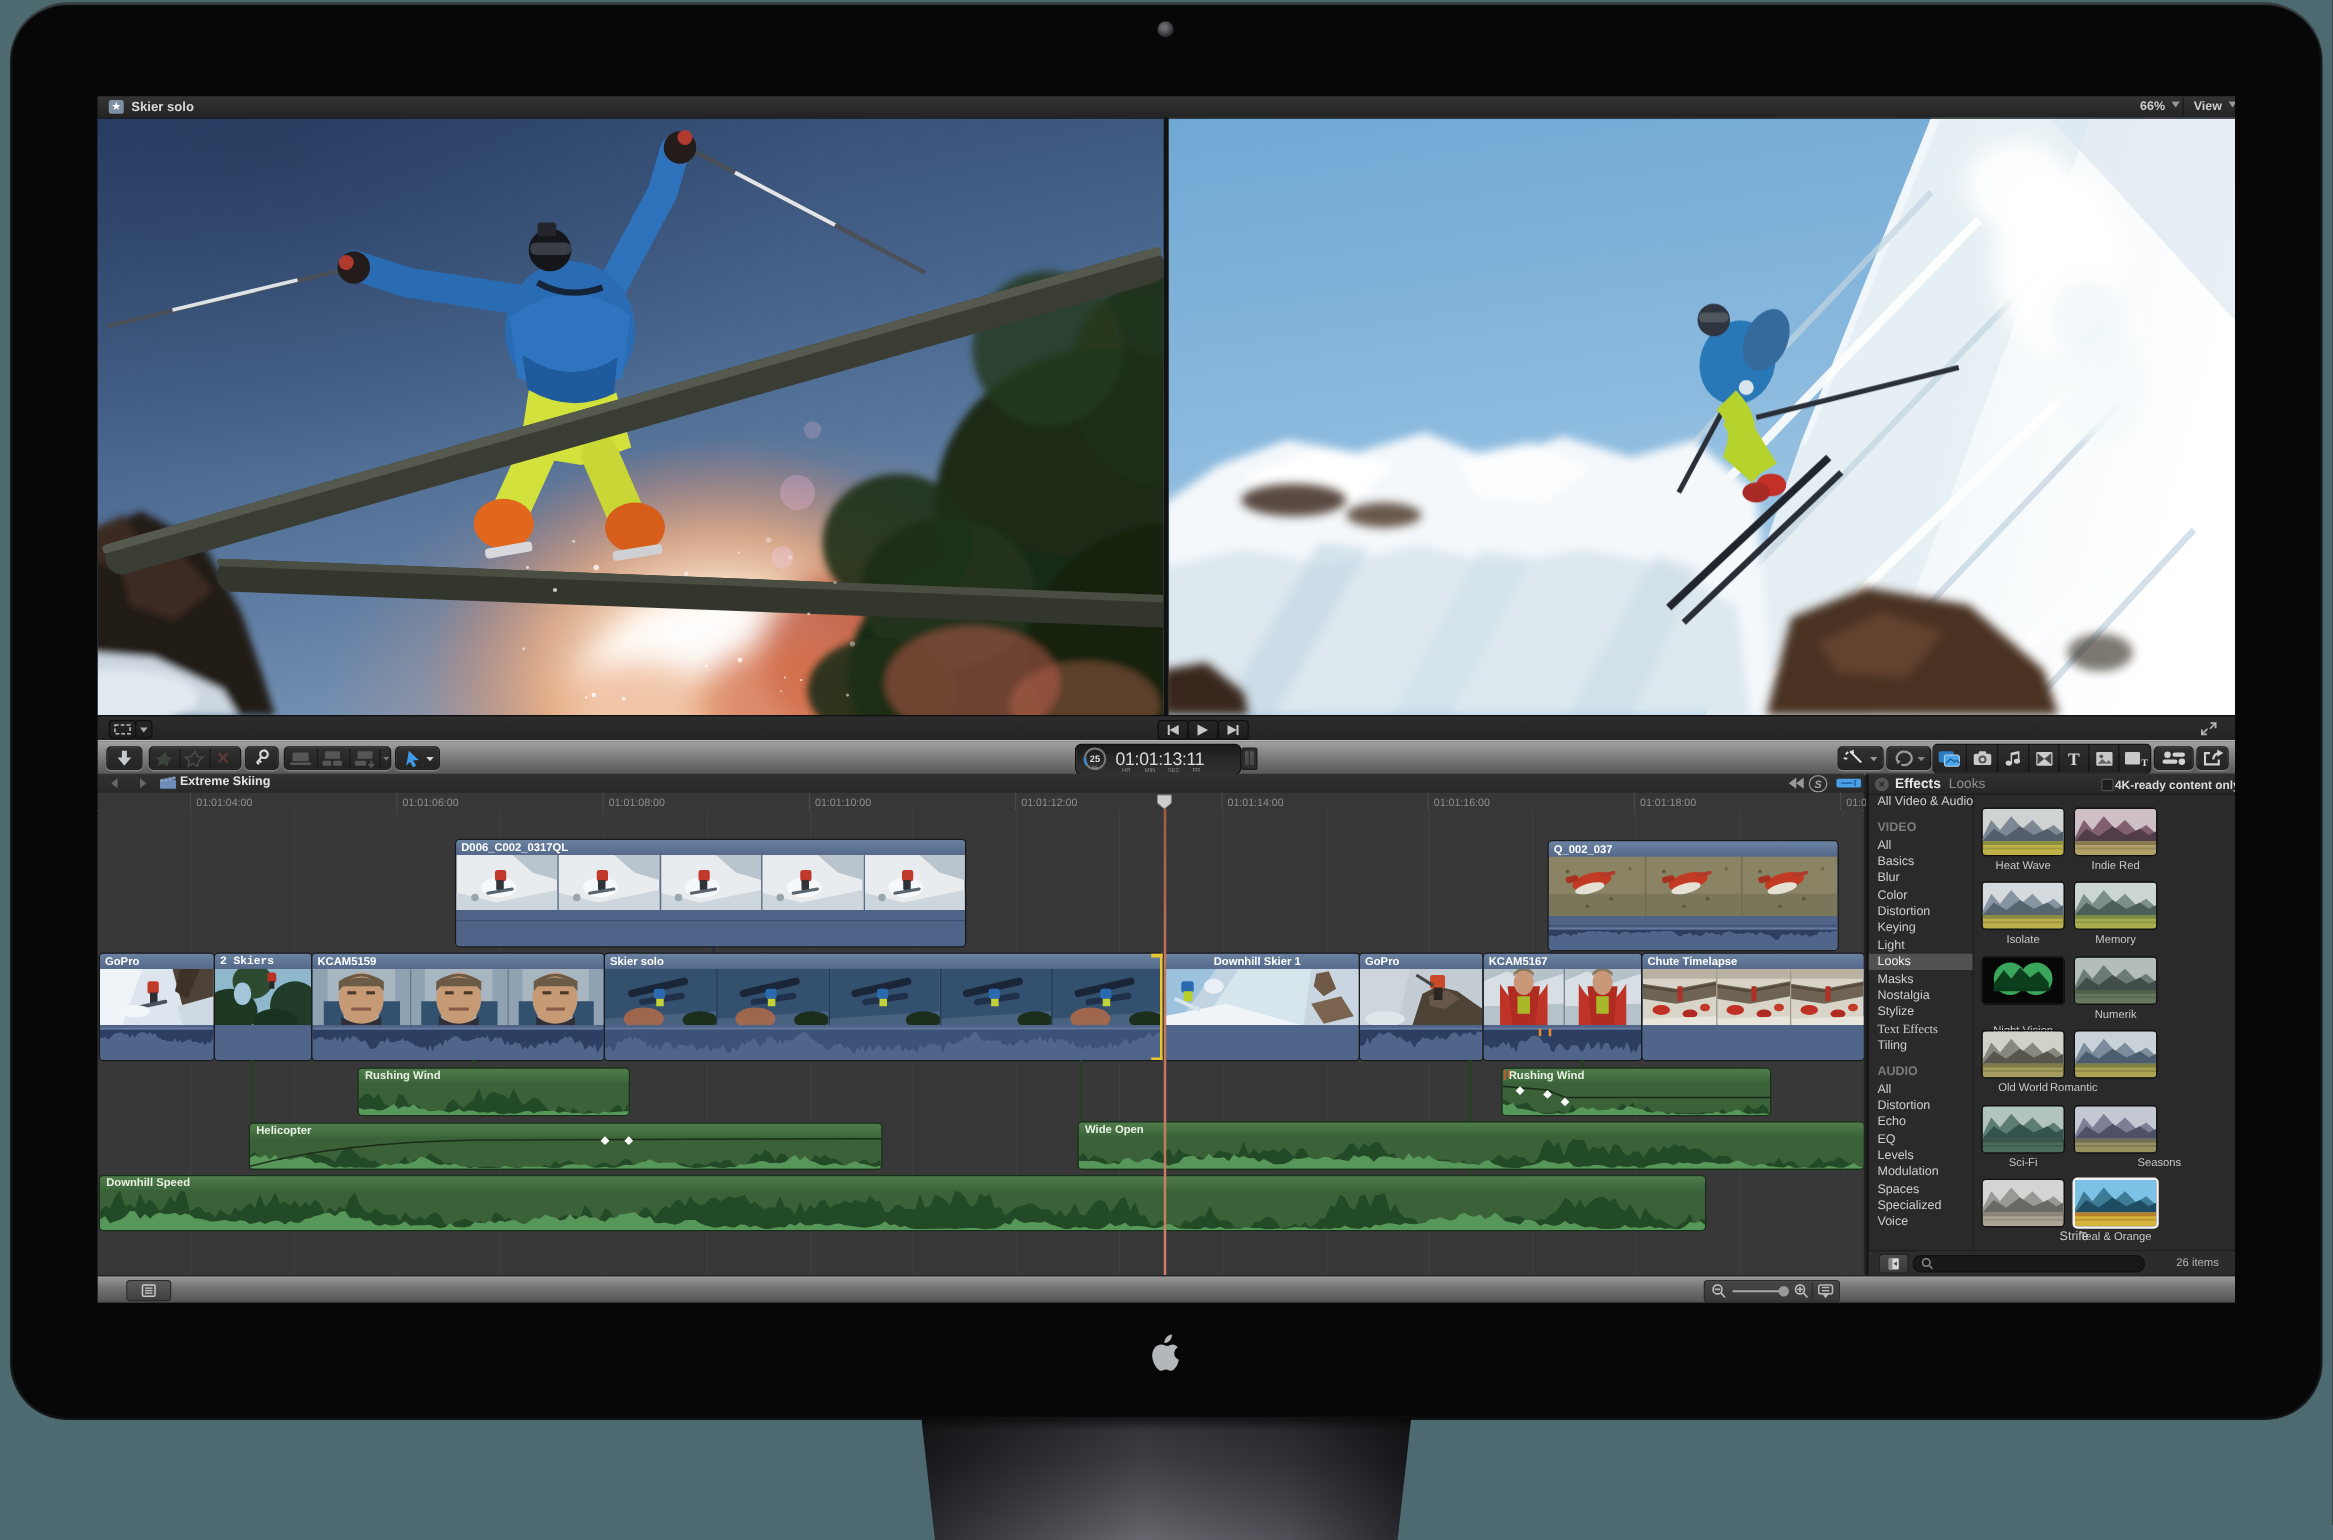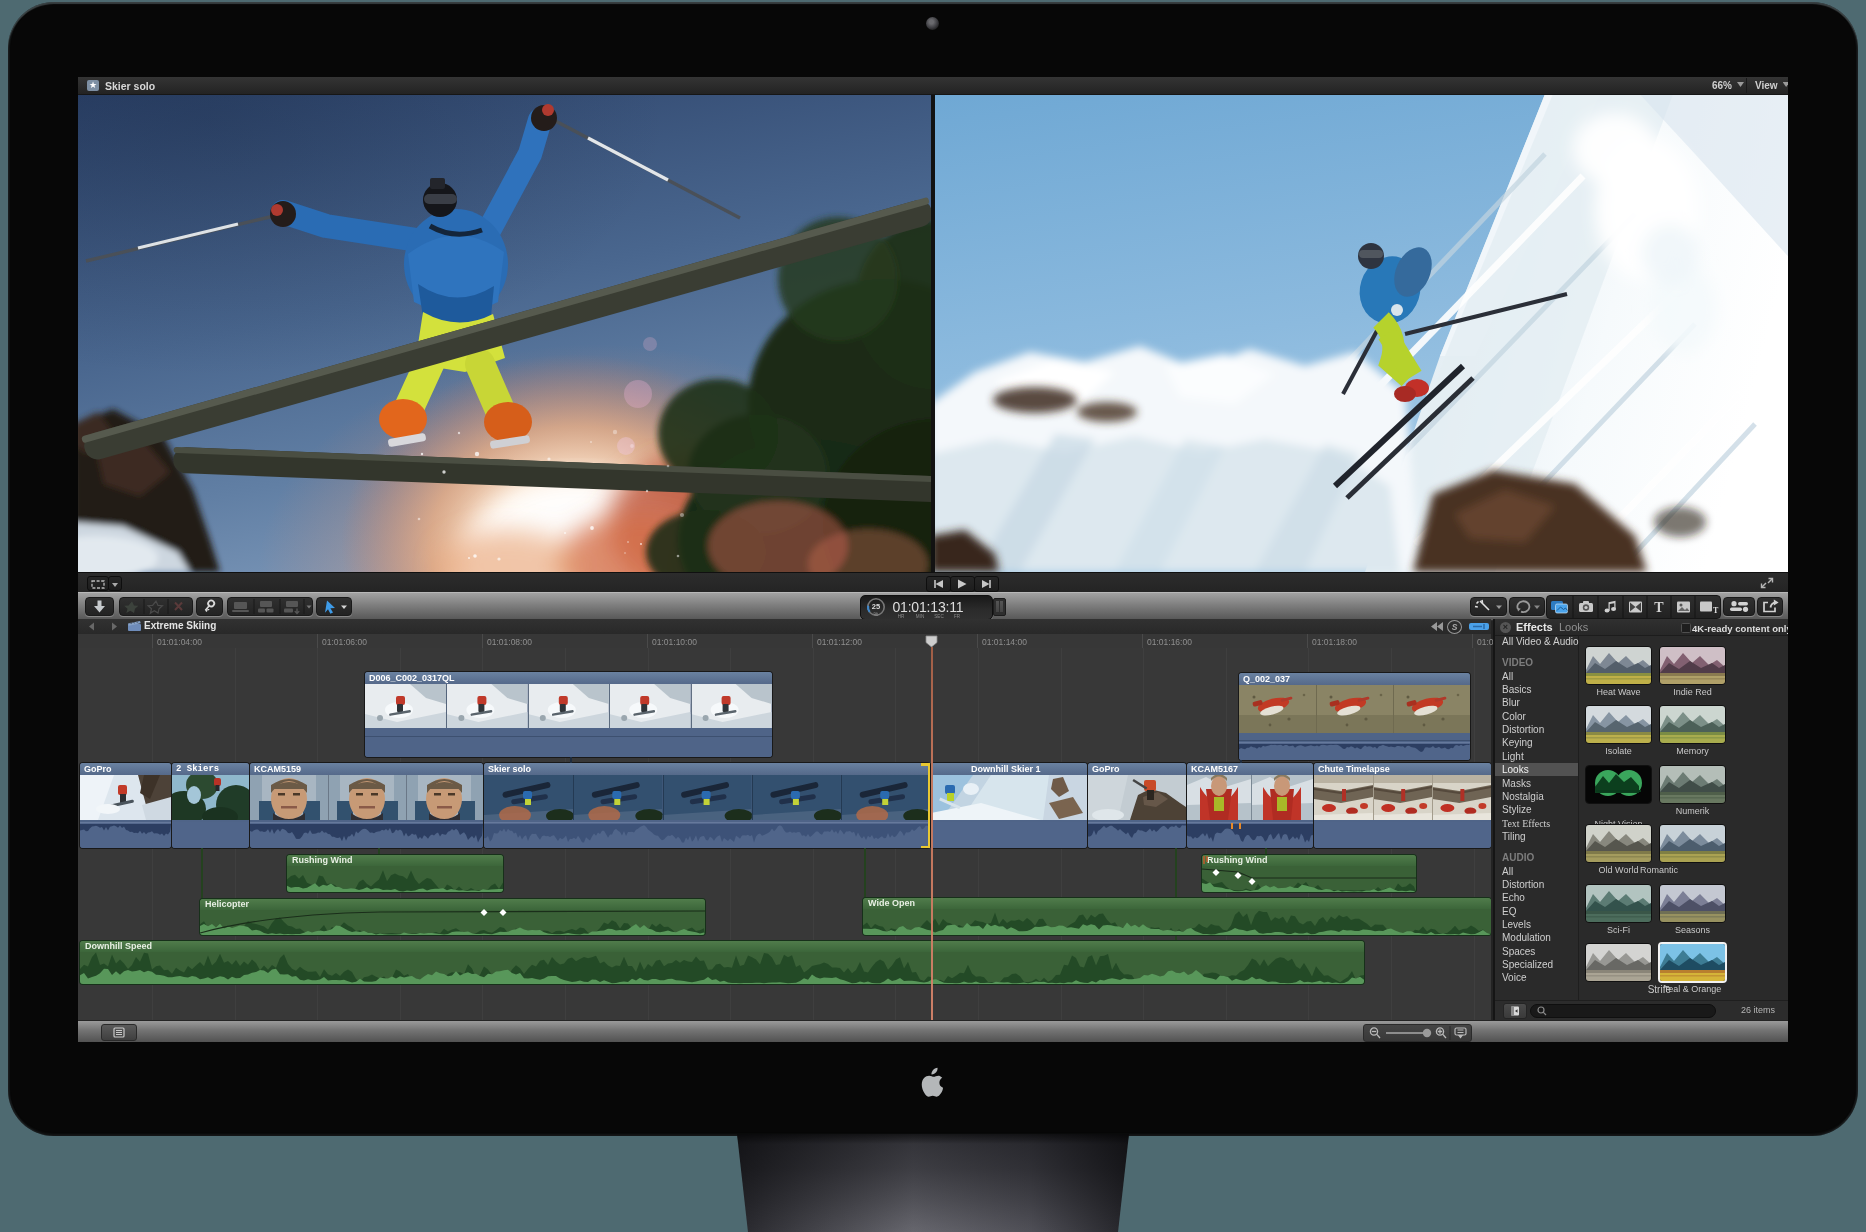--- a/index.html
+++ b/index.html
@@ -1068,21 +1068,21 @@
           </svg></div>
 <div style="position:absolute;left:-13px;top:289.5px;width:105px;text-align:center;font-size:9px;color:#c8c8c8;">Sci-Fi</div>
 <div style="position:absolute;left:80px;top:248.5px;width:65px;height:37px;border:1px solid #101010;border-radius:4px;overflow:hidden;"><svg width="65" height="37" viewBox="0 0 65 37">
             <rect width="65" height="26" fill="#c4c8d2"></rect>
             <path d="M0 23 7 9l7 8 9-11 9 10 8-7 9 9 8-5 8 7v6H0z" fill="#7c7f96"></path>
             <path d="M0 26 9 16l10 6 11-8 11 7 11-5 7 5 6-3v8H0z" fill="#4d5066"></path>
             <rect y="26" width="65" height="11" fill="#979160"></rect>
             <path d="M0 26h65v3H0z" fill="#6f6f55"></path>
             <path d="M0 31h65v1.5H0z" fill="#6f6f55" opacity=".6"></path>
           </svg></div>
-<div style="position:absolute;left:61px;top:289.5px;width:105px;text-align:center;font-size:9px;color:#c8c8c8;">Seasons</div>
+<div style="position:absolute;left:61px;top:289.5px;width:105px;text-align:right;font-size:9px;color:#c8c8c8;">Seasons</div>
 <div style="position:absolute;left:6px;top:308px;width:65px;height:37px;border:1px solid #101010;border-radius:4px;overflow:hidden;"><svg width="65" height="37" viewBox="0 0 65 37">
             <rect width="65" height="26" fill="#d4d4d2"></rect>
             <path d="M0 23 7 9l7 8 9-11 9 10 8-7 9 9 8-5 8 7v6H0z" fill="#989894"></path>
             <path d="M0 26 9 16l10 6 11-8 11 7 11-5 7 5 6-3v8H0z" fill="#686864"></path>
             <rect y="26" width="65" height="11" fill="#aaa494"></rect>
             <path d="M0 26h65v3H0z" fill="#8a8578"></path>
             <path d="M0 31h65v1.5H0z" fill="#8a8578" opacity=".6"></path>
           </svg></div>
 <div style="position:absolute;left:-13px;top:349px;width:105px;text-align:right;font-size:10px;color:#c8c8c8;">Strife</div>
 <div style="position:absolute;left:79px;top:307px;width:65px;height:37px;border:2px solid #f2f2f2;border-radius:4px;overflow:hidden;"><svg width="65" height="37" viewBox="0 0 65 37">

